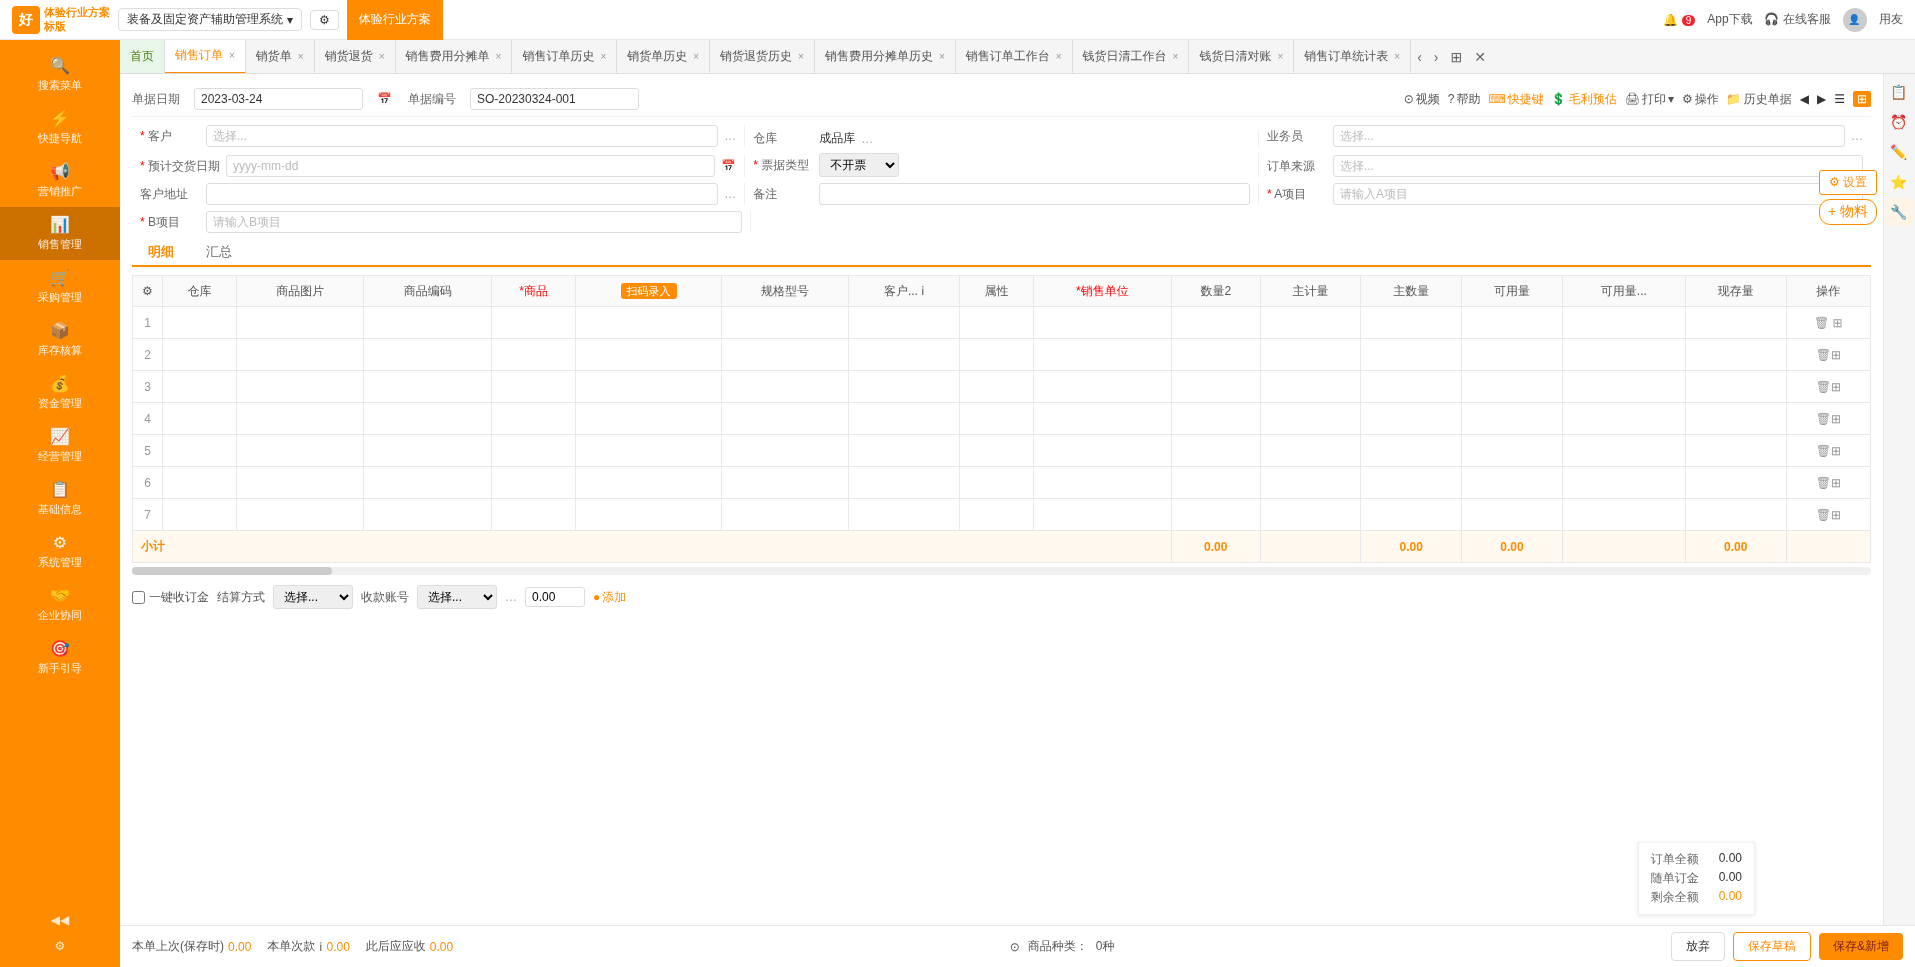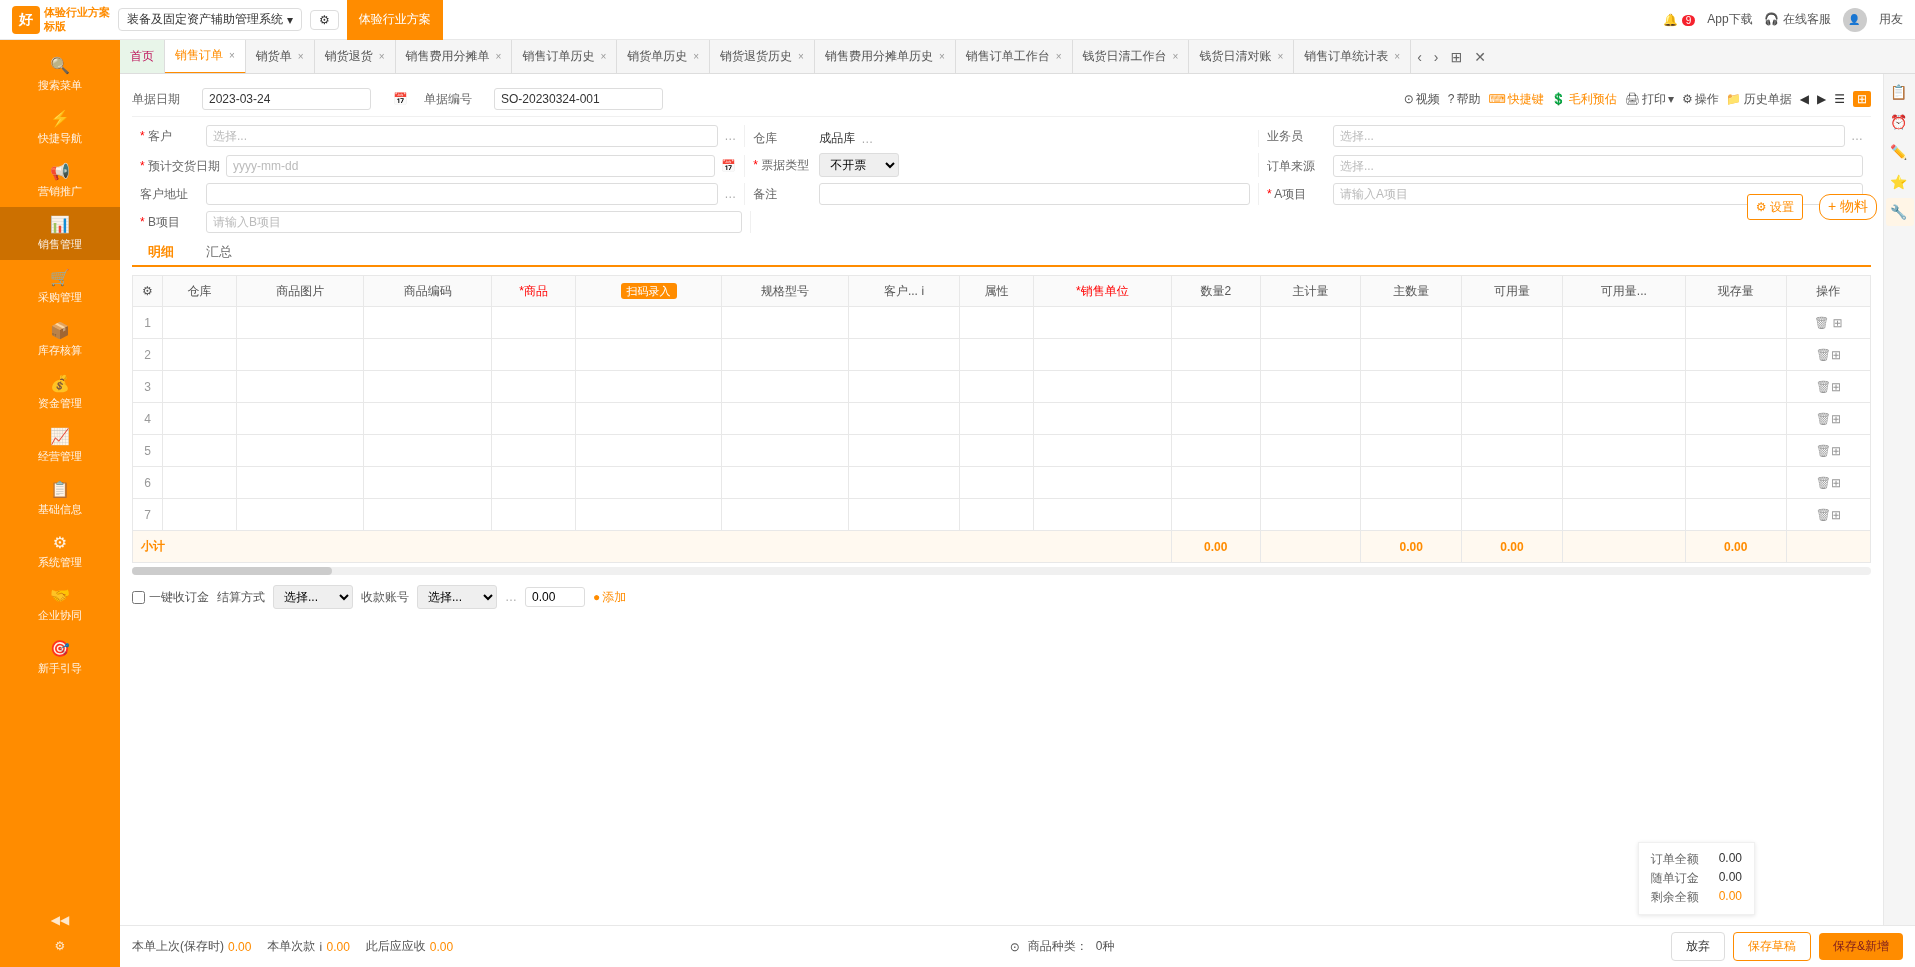--- a/index.html
+++ b/index.html
@@ -34,21 +34,21 @@
 
     
     .tab-item { display: flex; align-items: center; padding: 0 10px; height: 34px; cursor: pointer; white-space: nowrap; font-size: 12px; color: #555; border-right: 1px solid #ddd; gap: 4px; flex-shrink: 0; }
     .tab-item.active { background: #fff; color: #ff8c00; border-bottom: 2px solid #ff8c00; }
     .tab-item .close-btn { font-size: 10px; color: #999; margin-left: 2px; }
     .tab-item:first-child { background: #e8f5e9; color: #4caf50; border-bottom: none; }
     .tab-nav-btn { padding: 0 6px; cursor: pointer; color: #666; font-size: 14px; height: 34px; display: flex; align-items: center; }
 
     
     .form-header { display: flex; align-items: center; gap: 16px; margin-bottom: 8px; padding: 6px 0; border-bottom: 1px solid #f0f0f0; }
-    .form-field { display: flex; align-items: center; gap: 22px; font-size: 12px; }
+    .form-field { display: flex; align-items: center; gap: 14px; font-size: 12px; }
     .form-field label { color: #666; white-space: nowrap; }
     .form-actions { margin-left: auto; display: flex; align-items: center; gap: 8px; }
     .action-btn { color: #555; font-size: 12px; cursor: pointer; display: flex; align-items: center; gap: 2px; }
     .action-btn.orange { color: #ff8c00; }
 
     .form-row { display: flex; align-items: flex-end; gap: 0; margin-bottom: 6px; }
     .form-cell { display: flex; align-items: center; gap: 6px; flex: 1; padding: 0 8px; border-right: 1px solid #f0f0f0; }
     .form-cell:last-child { border-right: none; }
     .form-cell label { color: #666; white-space: nowrap; font-size: 12px; min-width: 60px; }
     .form-input { border: 1px solid #ddd; border-radius: 3px; padding: 3px 6px; font-size: 12px; color: #333; flex: 1; outline: none; min-width: 80px; }
@@ -185,21 +185,21 @@
       </div>
       <div class="sidebar-bottom">
         <div class="sidebar-collapse">◀◀</div>
         <div class="sidebar-collapse">⚙</div>
       </div>
     </div>
 
     <div class="content-area">
 
       <div class="tab-bar">
-        <div class="tab-item" style="background:#e8f5e9; color:#be185d;">首页</div>
+        <div class="tab-item" style="background:#e8f5e9; color:#4d7c0f;">首页</div>
         <div class="tab-item active">销售订单 <span class="close-btn">×</span></div>
         <div class="tab-item">销货单 <span class="close-btn">×</span></div>
         <div class="tab-item">销货退货 <span class="close-btn">×</span></div>
         <div class="tab-item">销售费用分摊单 <span class="close-btn">×</span></div>
         <div class="tab-item">销售订单历史 <span class="close-btn">×</span></div>
         <div class="tab-item">销货单历史 <span class="close-btn">×</span></div>
         <div class="tab-item">销货退货历史 <span class="close-btn">×</span></div>
         <div class="tab-item">销售费用分摊单历史 <span class="close-btn">×</span></div>
         <div class="tab-item">销售订单工作台 <span class="close-btn">×</span></div>
         <div class="tab-item">钱货日清工作台 <span class="close-btn">×</span></div>
@@ -292,21 +292,21 @@
           </div>
 
           <div class="form-row">
             <div class="form-cell" style="flex:1.2">
               <label><span style="color:#f00">*</span> <span>B项目</span></label>
               <input class="form-input" type="text" placeholder="请输入B项目" style="flex: 1 1 0%;">
             </div>
             <div class="form-cell" style="flex:2.2"></div>
           </div>
 
-          <div style="position:absolute; right:38px; top:120px; display:flex; gap:16px; z-index:10;">
+          <div style="position:absolute; right:38px; top:96px; display:flex; flex-direction:column; gap:4px; z-index:10;">
             <button class="settings-btn">⚙ <span>设置</span></button>
             <button class="add-row-btn" style="color:#ff8c00; border-color:#ff8c00; background:#fff; border:1px solid #ff8c00; border-radius:11px; padding:3px 8px; font-size:14px; cursor:pointer;">+ 物料</button>
           </div>
 
           <div class="form-tabs">
             <div class="form-tab active">明细</div>
             <div class="form-tab">汇总</div>
           </div>
 
           <div style="overflow-x:auto;">

